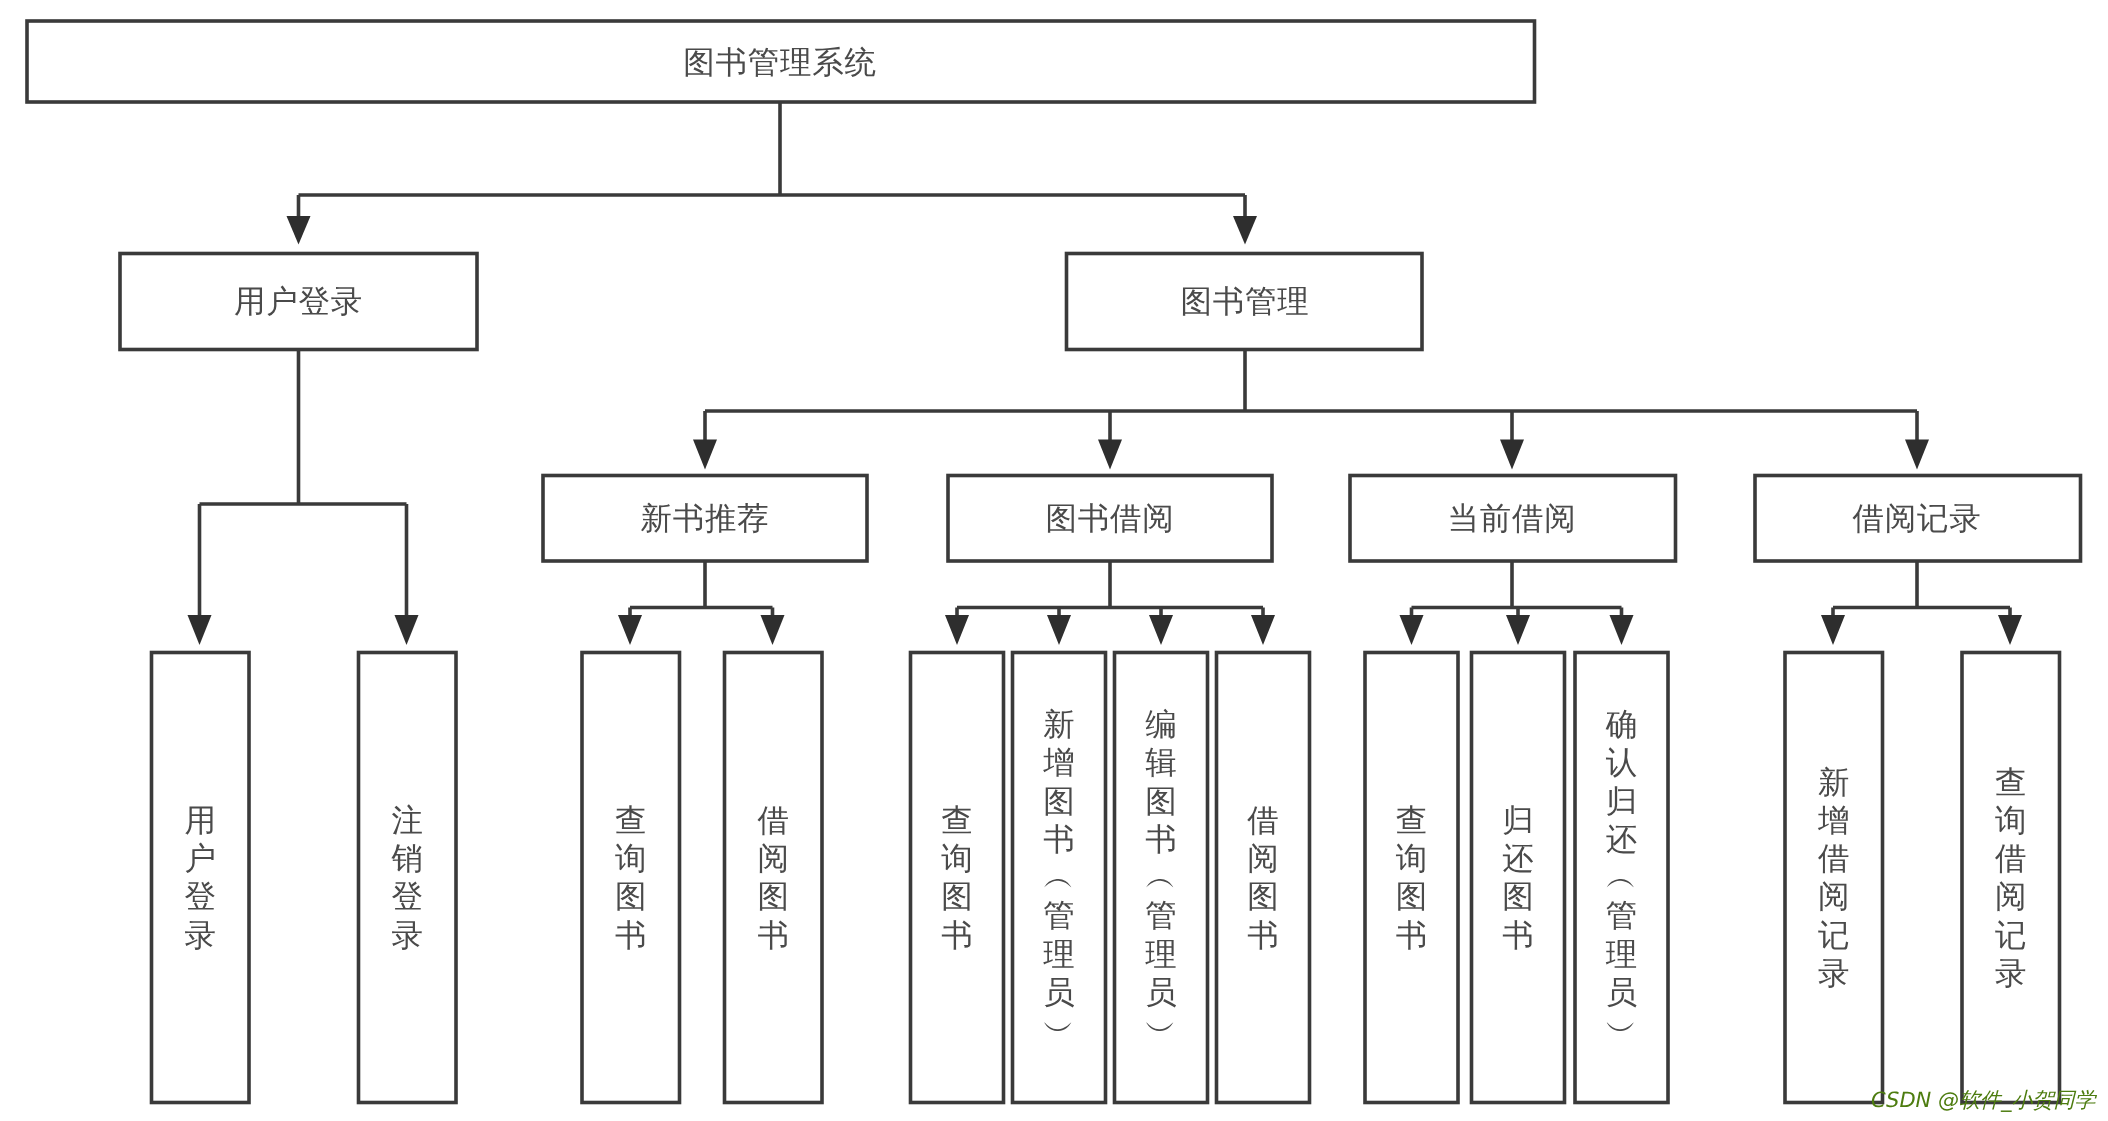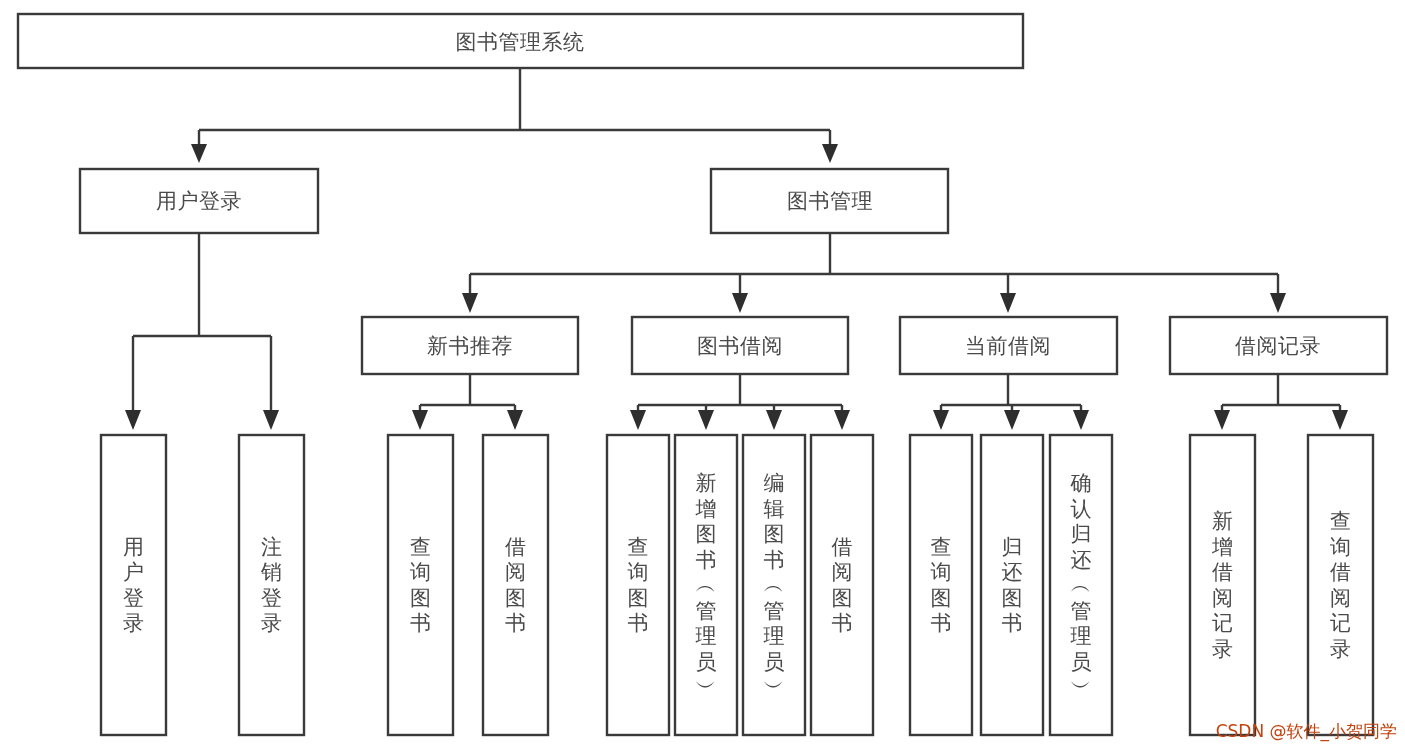--- a/index.html
+++ b/index.html
@@ -54,25 +54,26 @@
   }
   .arrow-head {
     fill: #2e2e2e;
     stroke: none;
   }
   .watermark {
     position: absolute;
     right: 8px;
     bottom: 4px;
     font-family: "DejaVu Sans", "Liberation Sans", sans-serif;
-    font-size: 17px;
-    color: #c2410c;
+    font-size: 14px;
+    color: #4d7c0f;
     white-space: nowrap;
     pointer-events: none;
     user-select: none;
+    font-style: italic;
   }
 </style>
 </head>
 <body>
 
 <div id="diagram-root">
   <svg id="tree-svg" viewBox="0 0 1405 747" xmlns="http://www.w3.org/2000/svg">
 
     <defs>
       <marker id="arrow" viewBox="0 0 12 14" refX="6" refY="13" markerWidth="12" markerHeight="14" orient="auto-start-reverse">

